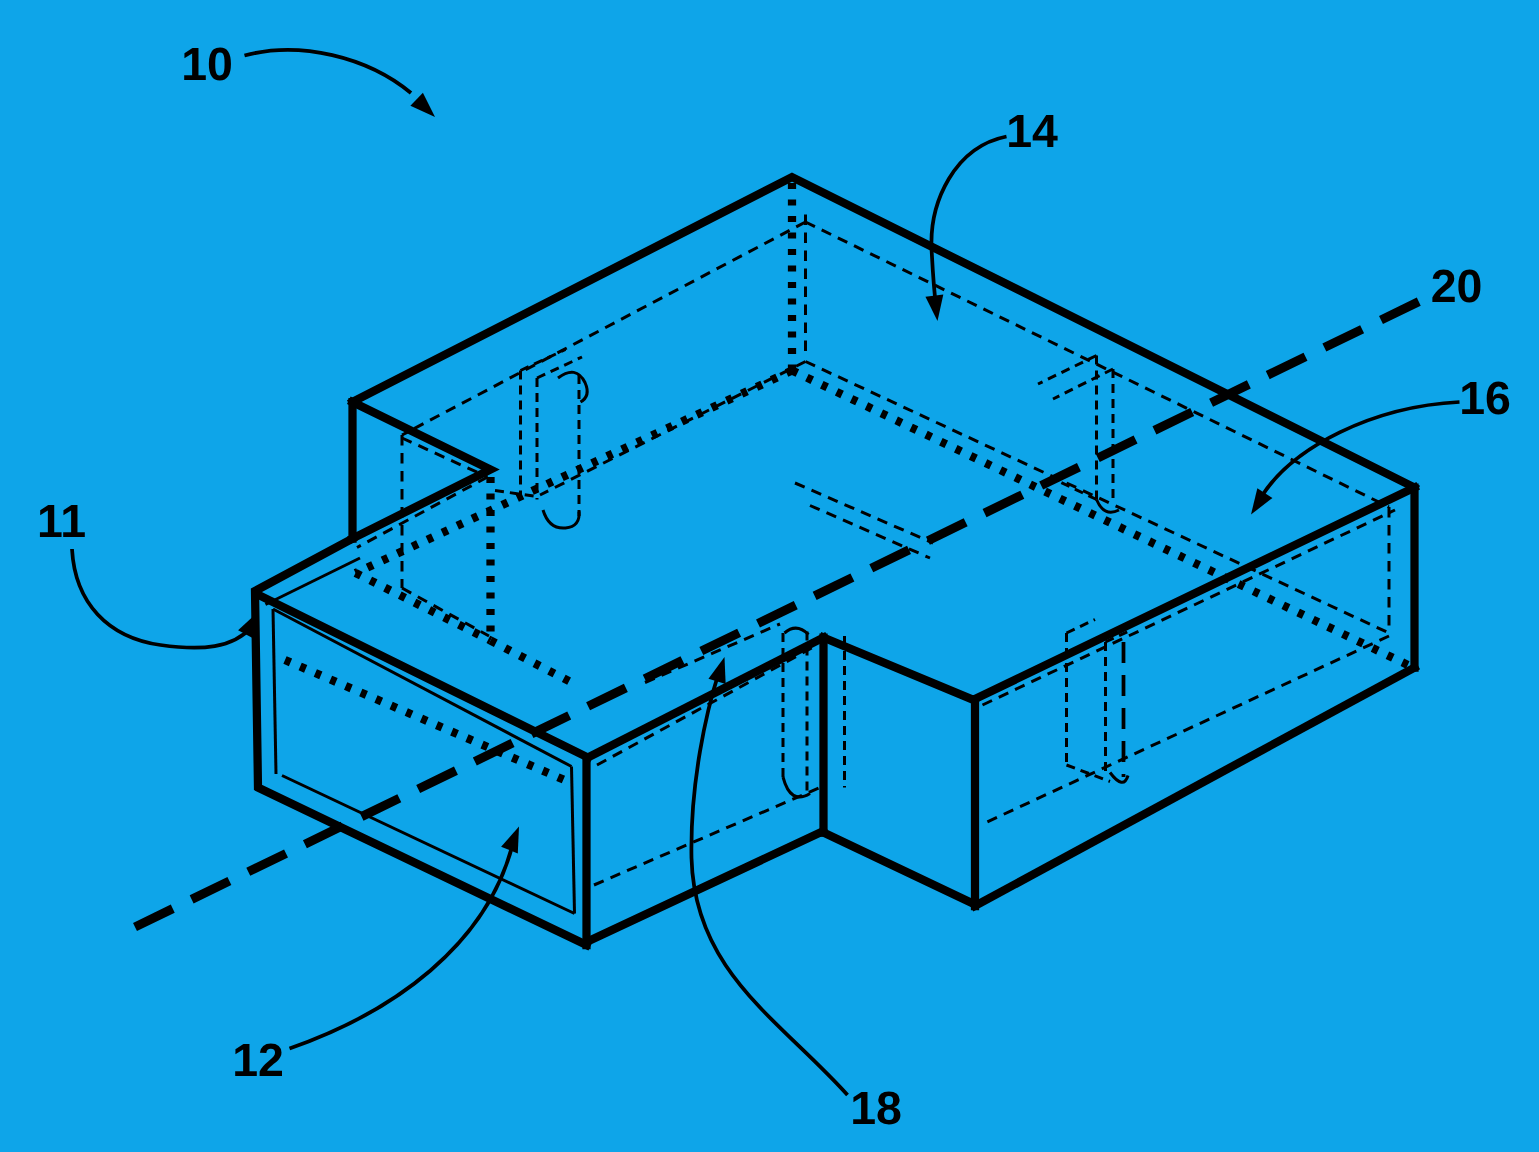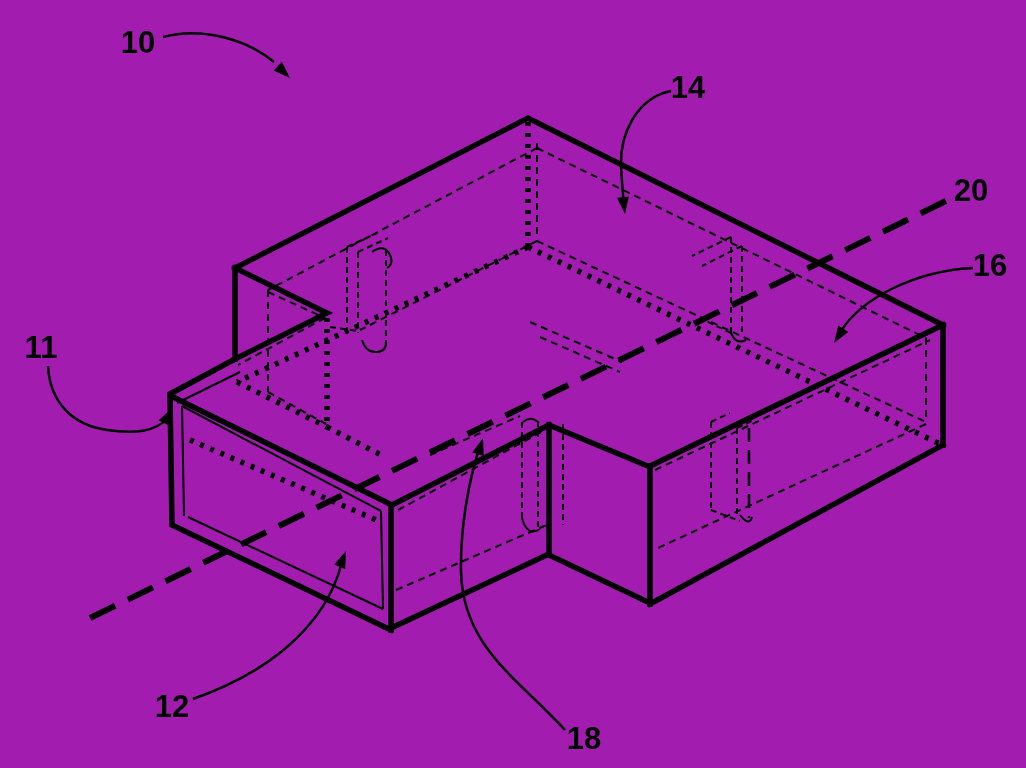--- a/index.html
+++ b/index.html
@@ -5,21 +5,21 @@
   html,body{margin:0;padding:0;}
   body{
     width:1026px;height:768px;
     background:#ffffff;
     font-family:"Liberation Sans", sans-serif;
     overflow:hidden;
   }
   .figure-wrap{
     position:relative;
     width:1026px;height:768px;
-    background:#a21caf;
+    background:#0ea5e9;
   }
   svg{display:block;}
   .ref-label{
     font-family:"Liberation Sans", sans-serif;
     font-weight:bold;
     font-size:31px;
     fill:#000000;
   }
 </style>
 </head>

